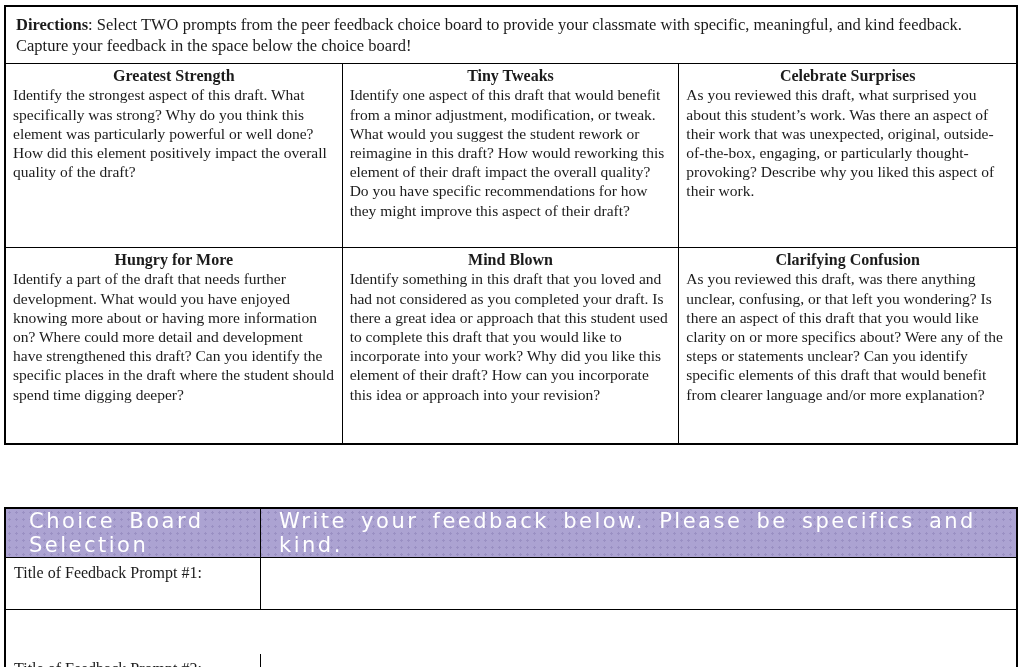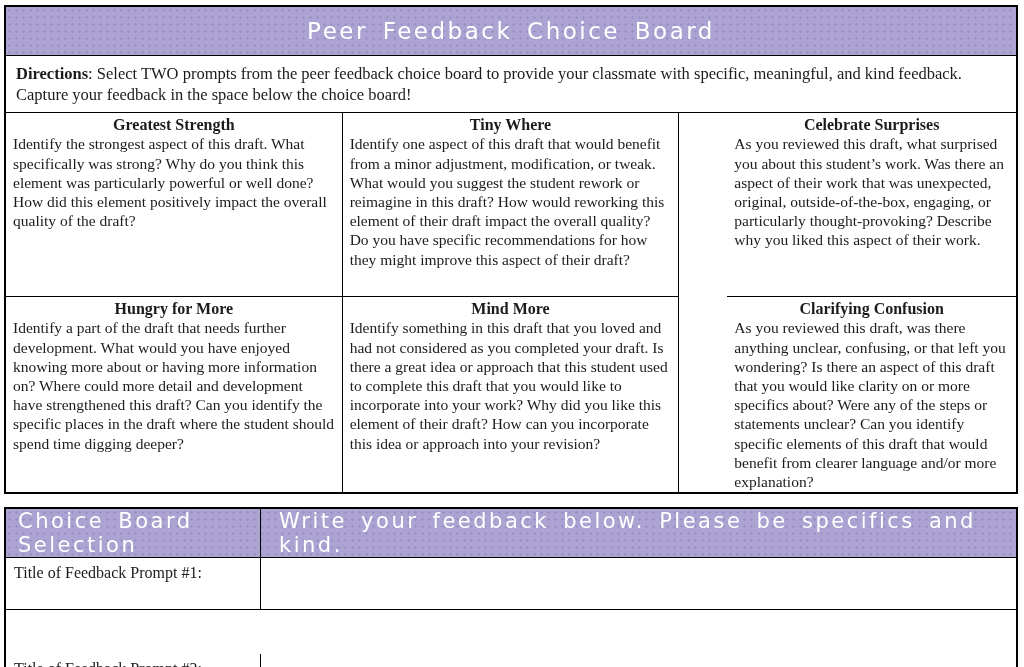--- a/index.html
+++ b/index.html
@@ -51,38 +51,38 @@
   }
 
   .grid { display: grid; grid-template-columns: 1fr 1fr 1fr; }
   .grid .cell {
     border-right: 1px solid #000;
     border-bottom: 1px solid #000;
     padding: 2px 7px 14px 7px;
     font-size: 15.5px;
     line-height: 1.24;
   }
-  .grid .cell:nth-child(3n) { border-right: none; margin-left: 48px; }
+  .grid .cell:nth-child(3n) { border-right: none; }
   .grid .cell:nth-child(n+4) { border-bottom: none; }
   .grid .cell.r1 { height: 184px; }
   .grid .cell.r2 { height: 195px; }
   .cell-title {
     font-weight: bold;
     text-align: center;
     font-size: 16px;
   }
 
   .select-header {
     display: grid; grid-template-columns: 255px 1fr;
     height: 49px;
     border-bottom: 1px solid #000;
   }
   .select-header .hcell {
     display: flex; align-items: center;
-    padding: 0 6px 0 12px;
+    padding: 0 6px 0 23px;
     font-size: 21px;
     border-right: 1px solid #000;
   }
   .select-header .hcell:last-child { border-right: none; padding-left: 18px; }
 
   .select-row {
     display: grid; grid-template-columns: 255px 1fr;
     height: 52px;
     border-bottom: 1px solid #000;
     gap: 44px;
@@ -95,52 +95,49 @@
   }
   .select-row .value-cell { padding: 6px 8px 0 8px; font-size: 16px; }
 </style>
 </head>
 <body>
 
 <div class="page">
 
   <div class="tbl board-tbl">
 
-    <div class="title-row purple hand">
-      <span>Peer Feedback Choice Board</span>
-    </div>
 
     <div class="directions-row">
       <strong>Directions</strong><span>: Select TWO prompts from the peer feedback choice board to provide your classmate with specific, meaningful, and kind feedback. Capture your feedback in the space below the choice board!</span>
     </div>
 
     <div class="grid">
 
       <div class="cell r1">
         <div class="cell-title">Greatest Strength</div>
         <div class="cell-body">Identify the strongest aspect of this draft. What specifically was strong? Why do you think this element was particularly powerful or well done? How did this element positively impact the overall quality of the draft?</div>
       </div>
 
       <div class="cell r1">
-        <div class="cell-title">Tiny Where</div>
+        <div class="cell-title">Tiny Tweaks</div>
         <div class="cell-body">Identify one aspect of this draft that would benefit from a minor adjustment, modification, or tweak. What would you suggest the student rework or reimagine in this draft? How would reworking this element of their draft impact the overall quality? Do you have specific recommendations for how they might improve this aspect of their draft?</div>
       </div>
 
       <div class="cell r1">
         <div class="cell-title">Celebrate Surprises</div>
         <div class="cell-body">As you reviewed this draft, what surprised you about this student’s work. Was there an aspect of their work that was unexpected, original, outside-of-the-box, engaging, or particularly thought-provoking? Describe why you liked this aspect of their work.</div>
       </div>
 
       <div class="cell r2">
         <div class="cell-title">Hungry for More</div>
         <div class="cell-body">Identify a part of the draft that needs further development. What would you have enjoyed knowing more about or having more information on? Where could more detail and development have strengthened this draft? Can you identify the specific places in the draft where the student should spend time digging deeper?</div>
       </div>
 
       <div class="cell r2">
-        <div class="cell-title">Mind More</div>
+        <div class="cell-title">Mind Blown</div>
         <div class="cell-body">Identify something in this draft that you loved and had not considered as you completed your draft. Is there a great idea or approach that this student used to complete this draft that you would like to incorporate into your work? Why did you like this element of their draft? How can you incorporate this idea or approach into your revision?</div>
       </div>
 
       <div class="cell r2">
         <div class="cell-title">Clarifying Confusion</div>
         <div class="cell-body">As you reviewed this draft, was there anything unclear, confusing, or that left you wondering? Is there an aspect of this draft that you would like clarity on or more specifics about? Were any of the steps or statements unclear? Can you identify specific elements of this draft that would benefit from clearer language and/or more explanation?</div>
       </div>
 
     </div>
   </div>

